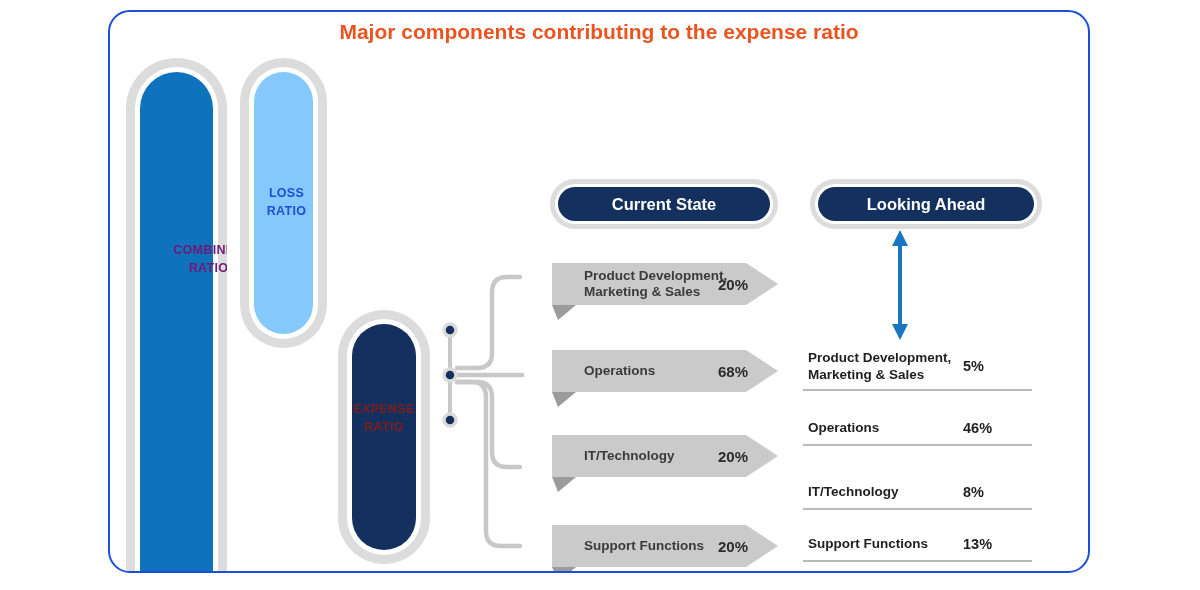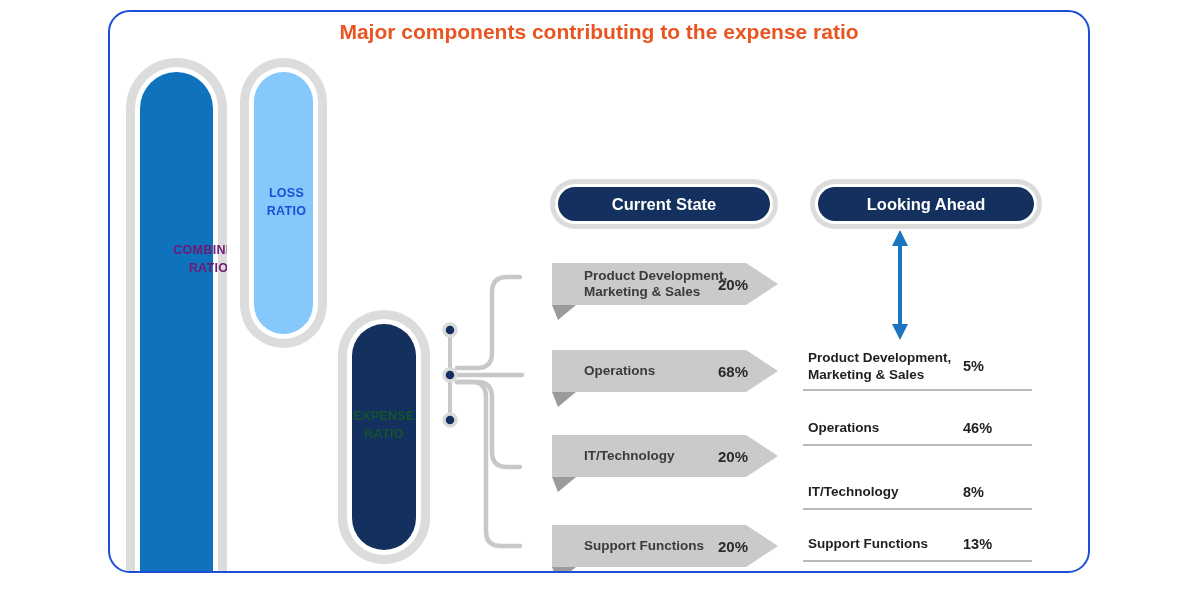--- a/index.html
+++ b/index.html
@@ -35,21 +35,21 @@
   .vpill.expense .mid { border-radius: 37px; }
   .vpill.expense .in  { border-radius: 32px; background: #14305E; }
 
   .vpill-label {
     position: absolute; left: 0; width: 100%; z-index: 2; text-align: center;
     font-weight: 700; font-size: 12.5px; line-height: 1.4; letter-spacing: .3px;
   }
   .vpill-label span { display: block; }
   .vpill.combined .vpill-label { top: 184px; color: #701a75; margin-left: 32px; }
   .vpill.loss     .vpill-label { top: 127px; color: #1d4ed8; padding-left: 6px; }
-  .vpill.expense  .vpill-label { top: 98px;  color: #14532d; }
+  .vpill.expense  .vpill-label { top: 91px;  color: #7f1d1d; }
 
   
   .connector { position: absolute; left: 320px; top: 243px; }
   .connector path { fill: none; stroke: #C8C8C8; stroke-width: 4.5; stroke-linecap: round; }
   .connector .dotline { stroke-width: 4; }
 
   
   .hpill { position: absolute; top: 167px; height: 50px; background: #DCDCDC; border-radius: 27px; padding: 5px; }
   .hpill-mid { height: 100%; background: #fff; border-radius: 21px; padding: 3px; }
   .hpill-in {

